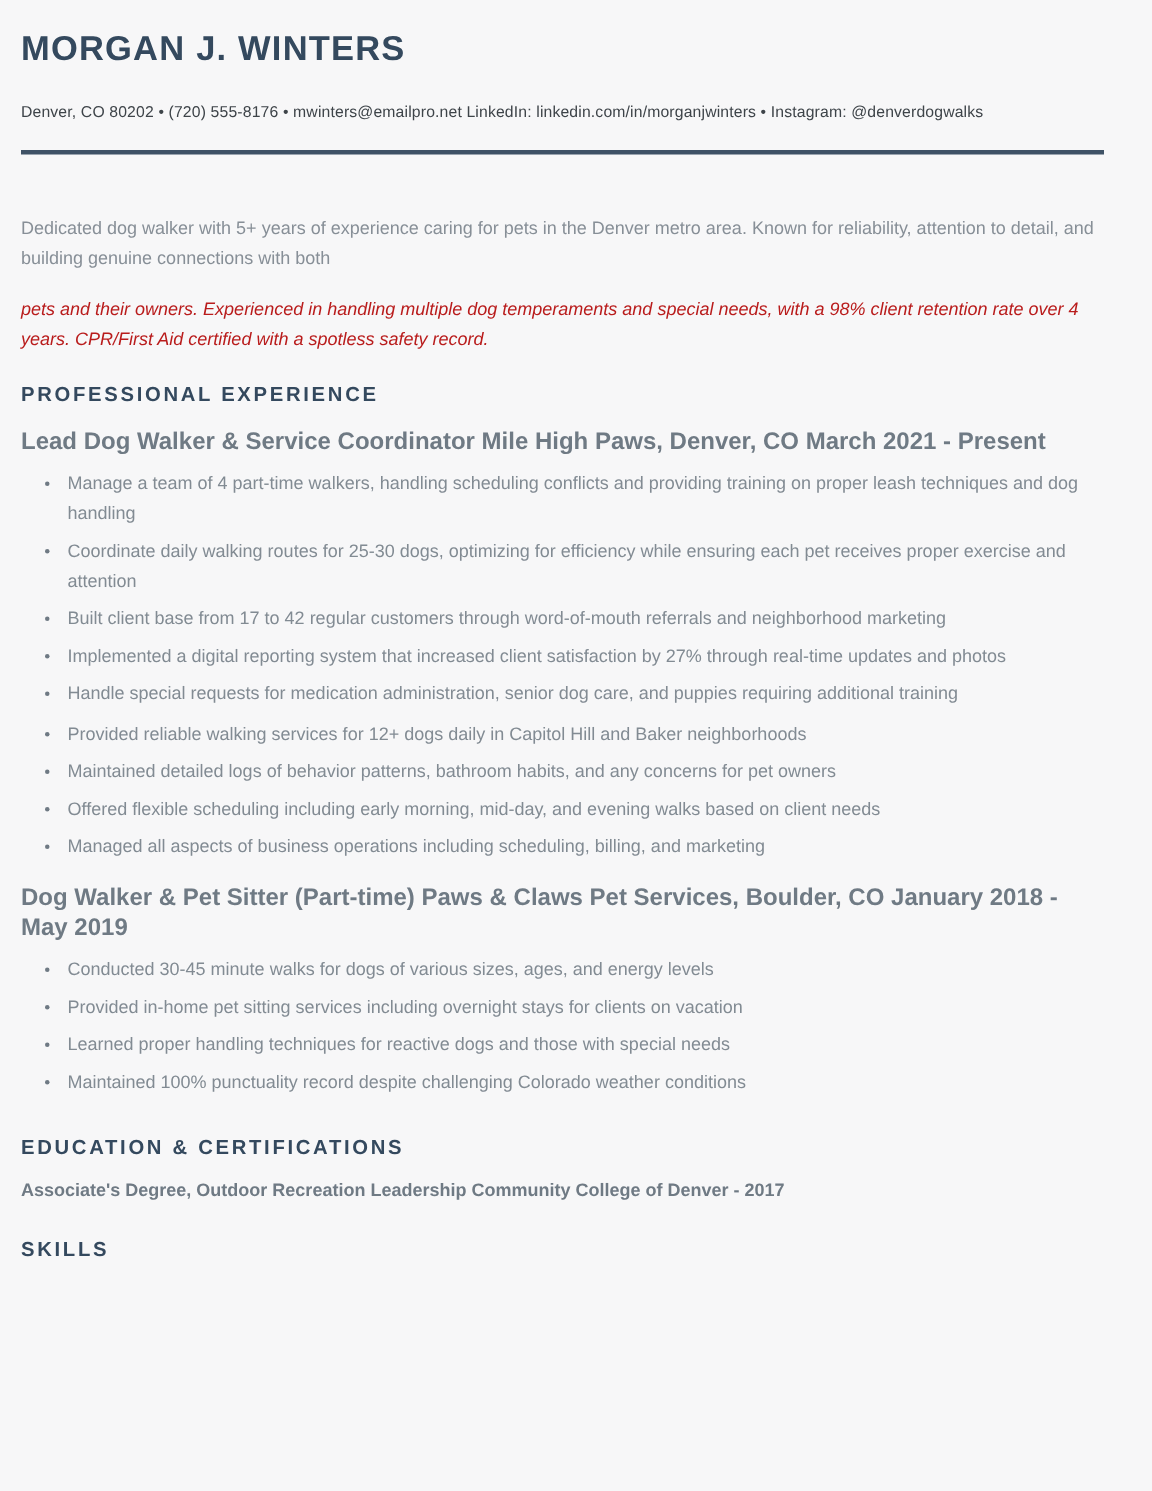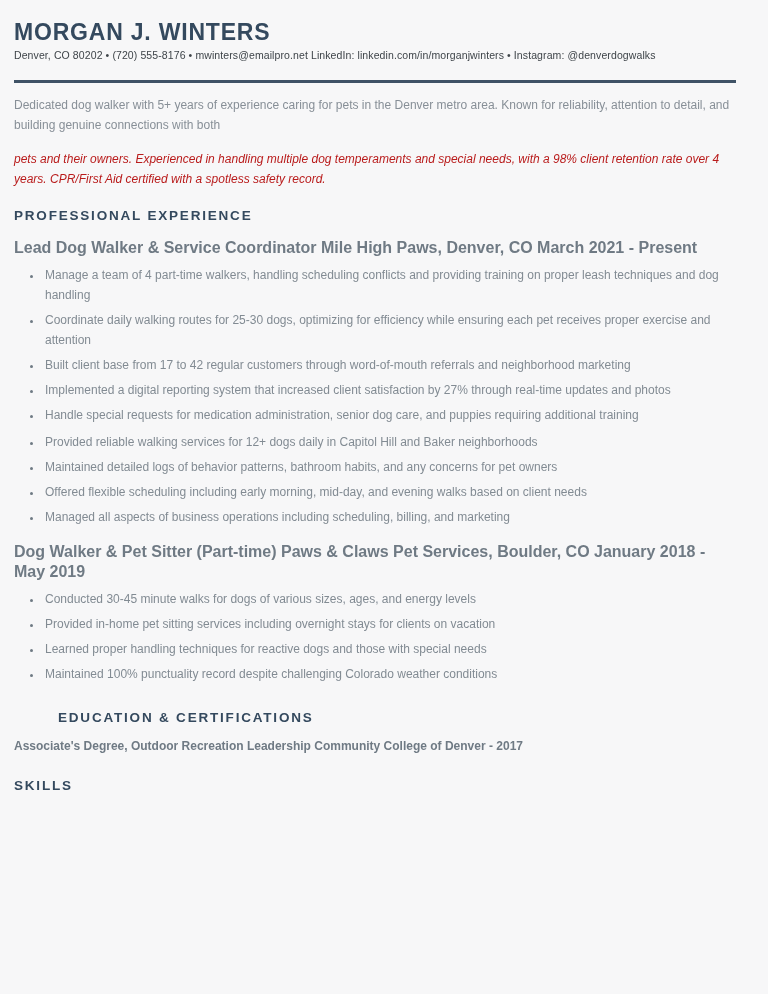--- a/index.html
+++ b/index.html
@@ -14,52 +14,52 @@
     color: #848d95;
   }
   .name {
     font-size: 23px;
     font-weight: bold;
     letter-spacing: 0.8px;
     color: #34495e;
     line-height: 1.15;
   }
   .contact {
-    margin-top: 4px;
+    margin-top: 24px;
     font-size: 10.5px;
     color: #3e4449;
     letter-spacing: 0.1px;
   }
   .rule {
     height: 3px;
     background: #3f5266;
     margin-top: 19px;
     border: none;
   }
   .summary-p1 {
-    margin-top: 12px;
+    margin-top: 39px;
     font-size: 12px;
     line-height: 20px;
     color: #878f97;
   }
   .summary-p2 {
     margin-top: 14px;
     font-size: 12px;
     line-height: 20px;
     font-style: italic;
     color: #b91c1c;
   }
   .section-heading {
     margin-top: 19px;
     font-size: 13.5px;
     font-weight: bold;
     letter-spacing: 1.8px;
     color: #34495e;
   }
-  .section-heading.edu { margin-top: 26px; margin-left: 44px; }
+  .section-heading.edu { margin-top: 26px; }
   .section-heading.skills { margin-top: 22px; }
   .job-title {
     margin-top: 15px;
     font-size: 16px;
     font-weight: bold;
     line-height: 20px;
     color: #6f7a84;
   }
   ul.bullets {
     margin: 7px 0 2px 0;

